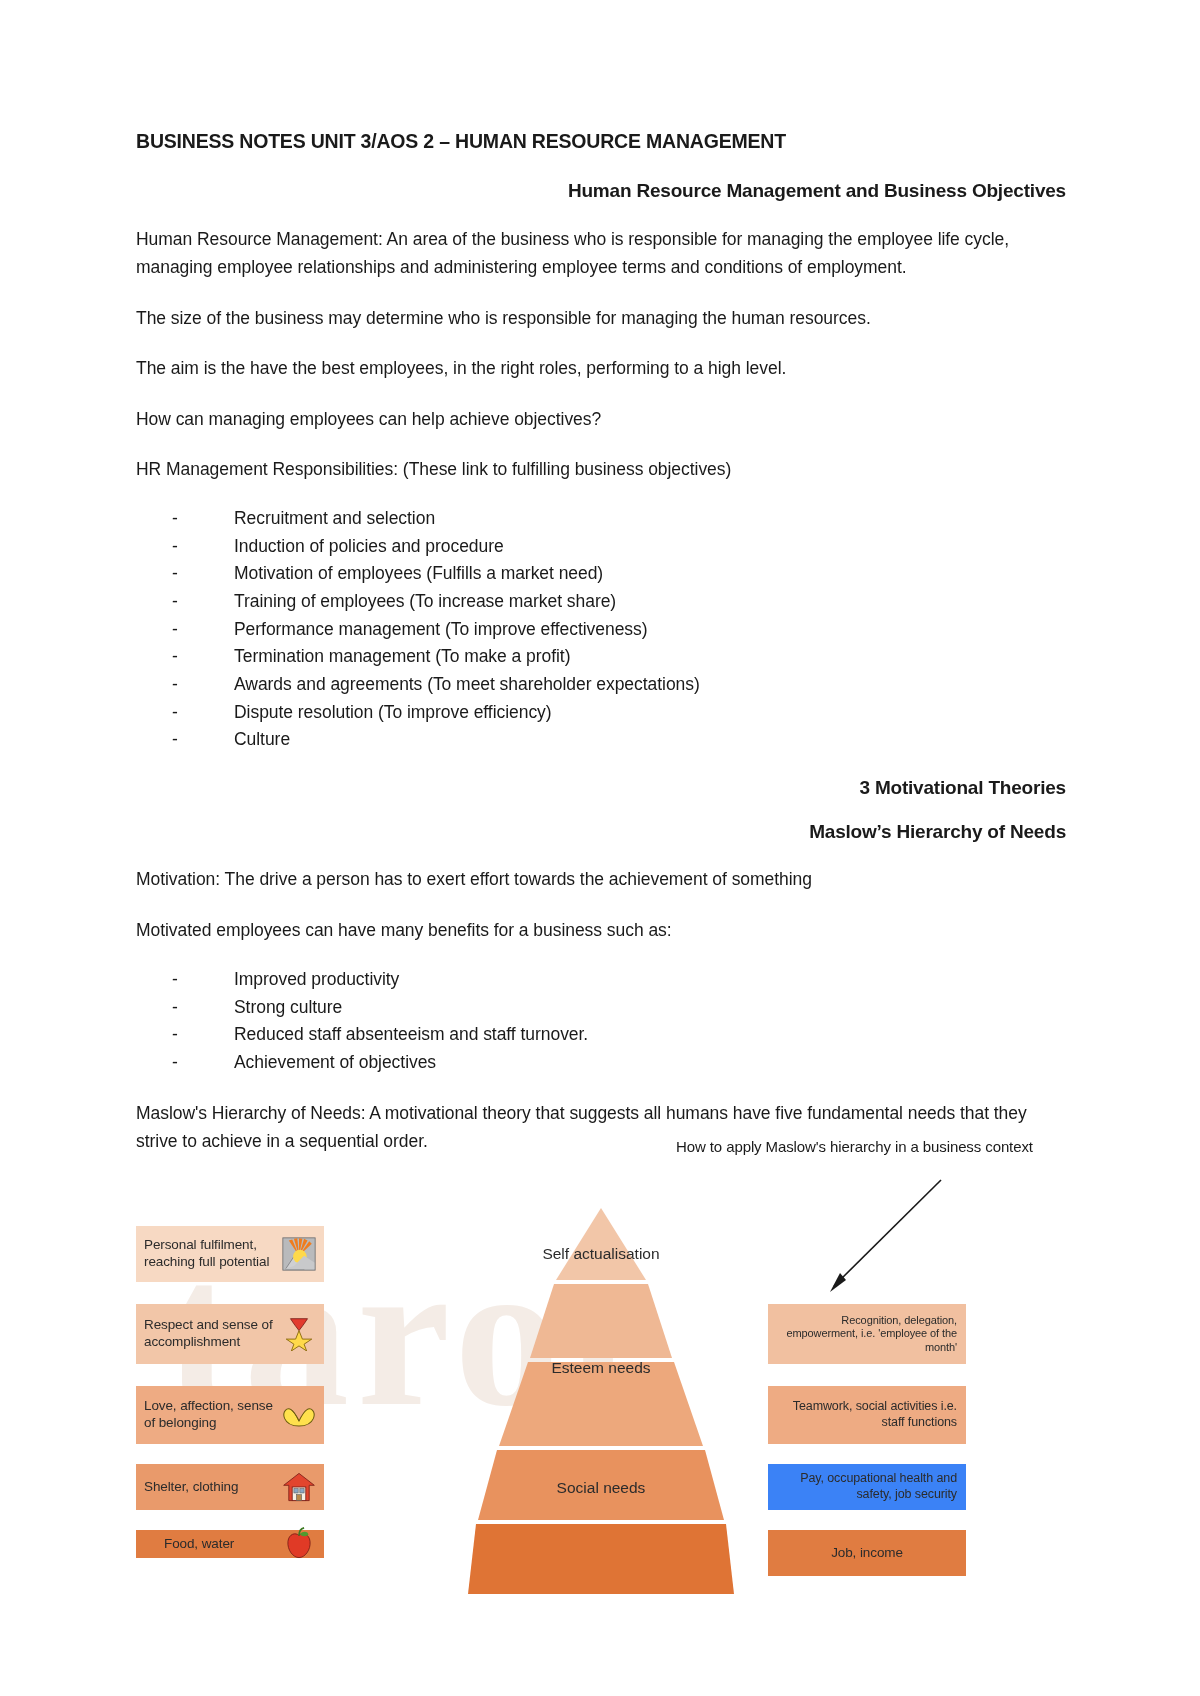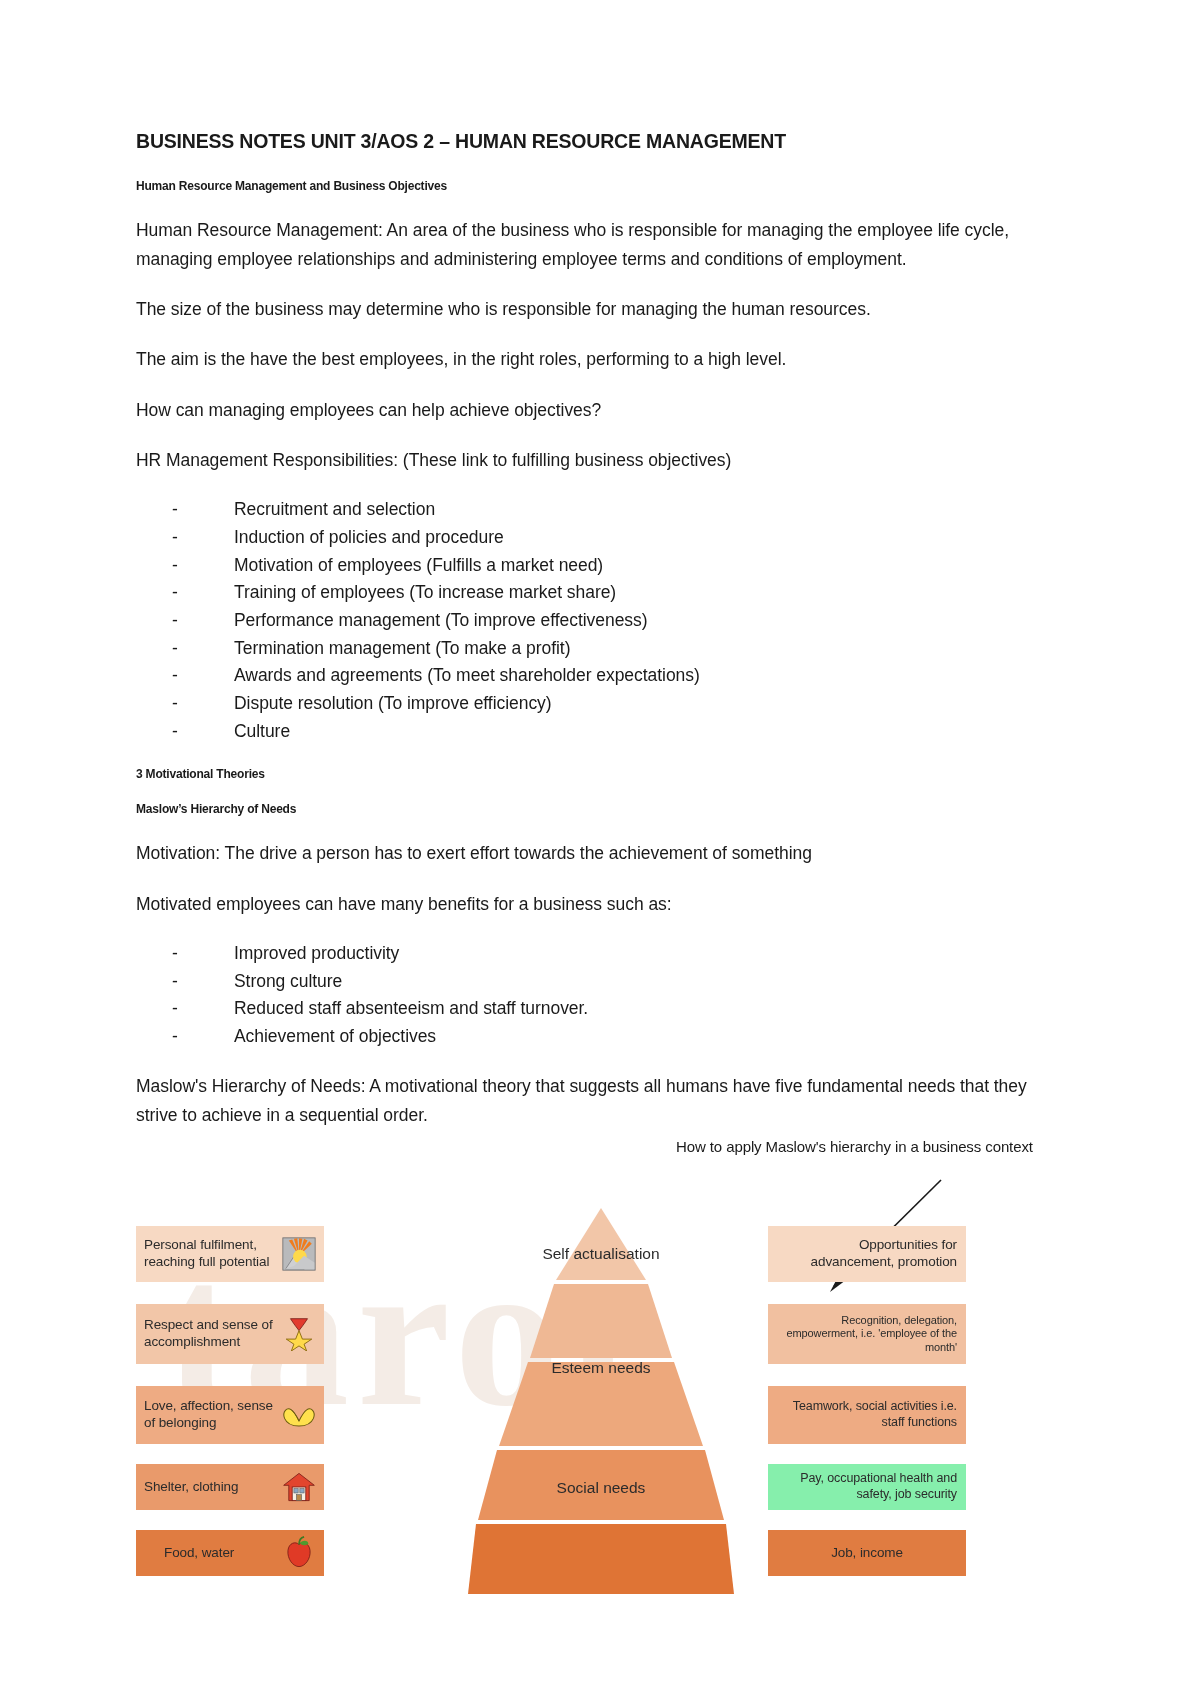--- a/index.html
+++ b/index.html
@@ -23,25 +23,26 @@
     width:930px;
   }
   h1.doc-title{
     font-size:19.5px;
     font-weight:bold;
     letter-spacing:-0.2px;
     margin:0 0 26px 0;
     line-height:1.2;
   }
   h2.section-heading{
-    font-size:12px;
+    font-size:19px;
     font-weight:bold;
     letter-spacing:-0.2px;
     margin:0 0 22px 0;
     line-height:1.25;
+    text-align:right;
   }
   h2.section-heading.tight{margin-bottom:20px;}
   p.para{
     font-size:17.5px;
     line-height:1.62;
     margin:0 0 22px 0;
     letter-spacing:-0.05px;
   }
   ul.dash-list{
     list-style:none;
@@ -243,21 +244,21 @@
         <span class="lb-text">Shelter, clothing</span>
         <svg class="lb-icon" viewBox="0 0 40 40">
           <polygon points="20,4 38,18 32,18 32,36 8,36 8,18 2,18" fill="#e2452e" stroke="#7a1d16" stroke-width="1"></polygon>
           <rect x="12" y="20" width="16" height="16" fill="#f6f1e6" stroke="#7a1d16" stroke-width="1"></rect>
           <rect x="14" y="22" width="5" height="5" fill="#8aa7c4" stroke="#5b5b5b" stroke-width="0.7"></rect>
           <rect x="21" y="22" width="5" height="5" fill="#8aa7c4" stroke="#5b5b5b" stroke-width="0.7"></rect>
           <rect x="17" y="29" width="6" height="7" fill="#b98a4a" stroke="#5b5b5b" stroke-width="0.7"></rect>
         </svg>
       </div>
 
-      <div class="side-box left-box" style="top:322px;height:46px;background:#e07c41;padding-left:28px;">
+      <div class="side-box left-box" style="top:322px;height:28px;background:#e07c41;padding-left:28px;">
         <span class="lb-text">Food, water</span>
         <svg class="lb-icon" viewBox="0 0 40 40">
           <path d="M20,10 C16,6 8,8 7,17 C6,27 13,36 20,36 C27,36 34,27 33,17 C32,8 24,6 20,10 Z" fill="#e03a26" stroke="#7a1d16" stroke-width="1"></path>
           <path d="M20,10 C20,6 22,2 26,1" fill="none" stroke="#3e7a23" stroke-width="2"></path>
           <path d="M21,8 C25,4 31,5 31,9 C27,12 22,11 21,8 Z" fill="#4f9a2f"></path>
         </svg>
       </div>
 
       <div class="pyramid">
         <svg class="pyr-shape" viewBox="0 0 266 398" preserveAspectRatio="none">
@@ -272,30 +273,27 @@
         </div>
         <div class="pyr-row tier-label" style="top:96px;height:40px;">
           <span>Esteem needs</span>
         </div>
         <div class="pyr-row tier-label" style="top:176px;height:40px;">
           <span>Social needs</span>
         </div>
 
       </div>
 
-      <div class="side-box right-box" style="top:18px;height:56px;background:#f7d9c3;">
-        <span>Opportunities for advancement, promotion</span>
-      </div>
       <div class="side-box right-box r-small" style="top:96px;height:60px;background:#f1c0a0;">
         <span>Recognition, delegation, empowerment, i.e. 'employee of the month'</span>
       </div>
       <div class="side-box right-box r-mid" style="top:178px;height:58px;background:#eeab83;">
         <span>Teamwork, social activities i.e. staff functions</span>
       </div>
-      <div class="side-box right-box r-mid" style="top:256px;height:46px;background:#86efac;">
+      <div class="side-box right-box r-mid" style="top:256px;height:46px;background:#3b82f6;">
         <span>Pay, occupational health and safety, job security</span>
       </div>
       <div class="side-box right-box" style="top:322px;height:46px;background:#e07c41;justify-content:center;">
         <span>Job, income</span>
       </div>
 
     </div>
   </div>
 </div>
 

